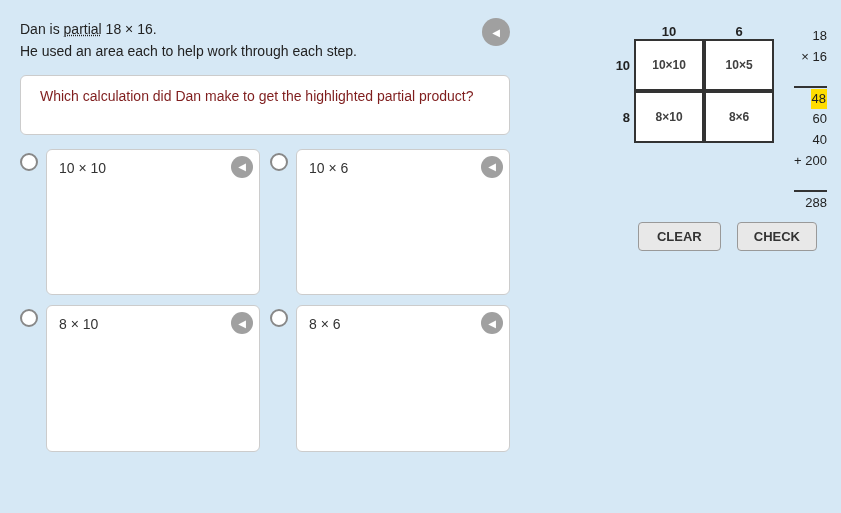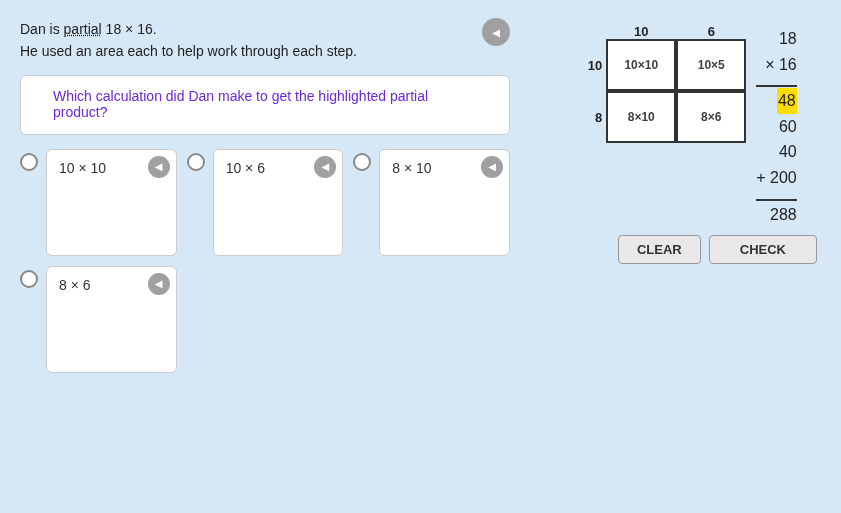--- a/index.html
+++ b/index.html
@@ -36,25 +36,25 @@
 
     .question-text .underline-dotted {
       text-decoration: underline dotted;
       color: #222;
     }
 
     .question-box {
       background: #fff;
       border: 1px solid #ccc;
       border-radius: 6px;
-      padding: 12px 32px;
+      padding: 12px 19px;
       margin-bottom: 14px;
       min-height: 60px;
       font-size: 14px;
-      color: #6d28d9;
+      color: #7f1d1d;
     }
 
     .audio-btn {
       width: 28px;
       height: 28px;
       border-radius: 50%;
       background: #a0a0a0;
       border: none;
       cursor: pointer;
       display: flex;
@@ -64,25 +64,25 @@
     }
 
     .audio-btn-top {
       top: 18px;
       right: 20px;
     }
 
     
     .choices-grid {
       display: grid;
-      grid-template-columns: 1fr 1fr 1fr;
+      grid-template-columns: 1fr 1fr;
       grid-template-rows: 1fr 1fr;
       gap: 10px;
       margin-top: 8px;
-      height: 224px;
+      height: 303px;
     }
 
     .choice-item {
       display: flex;
       align-items: flex-start;
       gap: 8px;
     }
 
     .choice-radio {
       width: 18px;
@@ -127,21 +127,21 @@
     }
 
     
     .right-panel {
       width: 311px;
       height: 100%;
       background: #d6e8f5;
       padding: 14px 14px 10px 0;
       display: flex;
       flex-direction: column;
-      align-items: center;
+      align-items: flex-end;
     }
 
     
     .area-model-container {
       display: flex;
       flex-direction: column;
       margin-bottom: 14px;
       margin-left: 8px;
     }
 
@@ -182,40 +182,40 @@
       justify-content: center;
       font-size: 12px;
       font-weight: bold;
       color: #404040;
       background: white;
     }
 
     
     .action-buttons {
       display: flex;
-      gap: 8px;
+      gap: 16px;
       margin-top: 8px;
       justify-content: flex-end;
       width: 100%;
       padding-right: 10px;
     }
 
     .btn-clear {
       padding: 6px 18px;
       border: 1px solid #999;
       border-radius: 4px;
       background: #e8e8e8;
       font-size: 13px;
       font-weight: bold;
       cursor: pointer;
       color: #333;
     }
 
     .btn-check {
-      padding: 6px 30px;
+      padding: 6px 16px;
       border: 1px solid #999;
       border-radius: 4px;
       background: #e8e8e8;
       font-size: 13px;
       font-weight: bold;
       cursor: pointer;
       color: #333;
     }
 
     
@@ -225,41 +225,41 @@
       font-size: 10px;
     }
 
     .area-right-layout {
       display: flex;
       align-items: flex-start;
       gap: 0;
     }
 
     .calc-vertical {
-      font-size: 16px;
+      font-size: 13px;
       line-height: 1.6;
       color: #222;
-      margin-left: 10px;
+      margin-left: 20px;
       margin-top: 2px;
     }
 
     .calc-vertical .num-line {
       display: flex;
       justify-content: flex-end;
     }
 
     .highlighted-num {
       background: #ffdd00;
       font-weight: normal;
       padding: 0 1px;
     }
 
     .underline-row {
       border-bottom: 2px solid #333;
-      padding-bottom: 8px;
+      padding-bottom: 18px;
       margin-bottom: 1px;
     }
   </style>
 </head>
 <body>
 
 <div class="main-container">
 
   <div class="left-panel">
 

